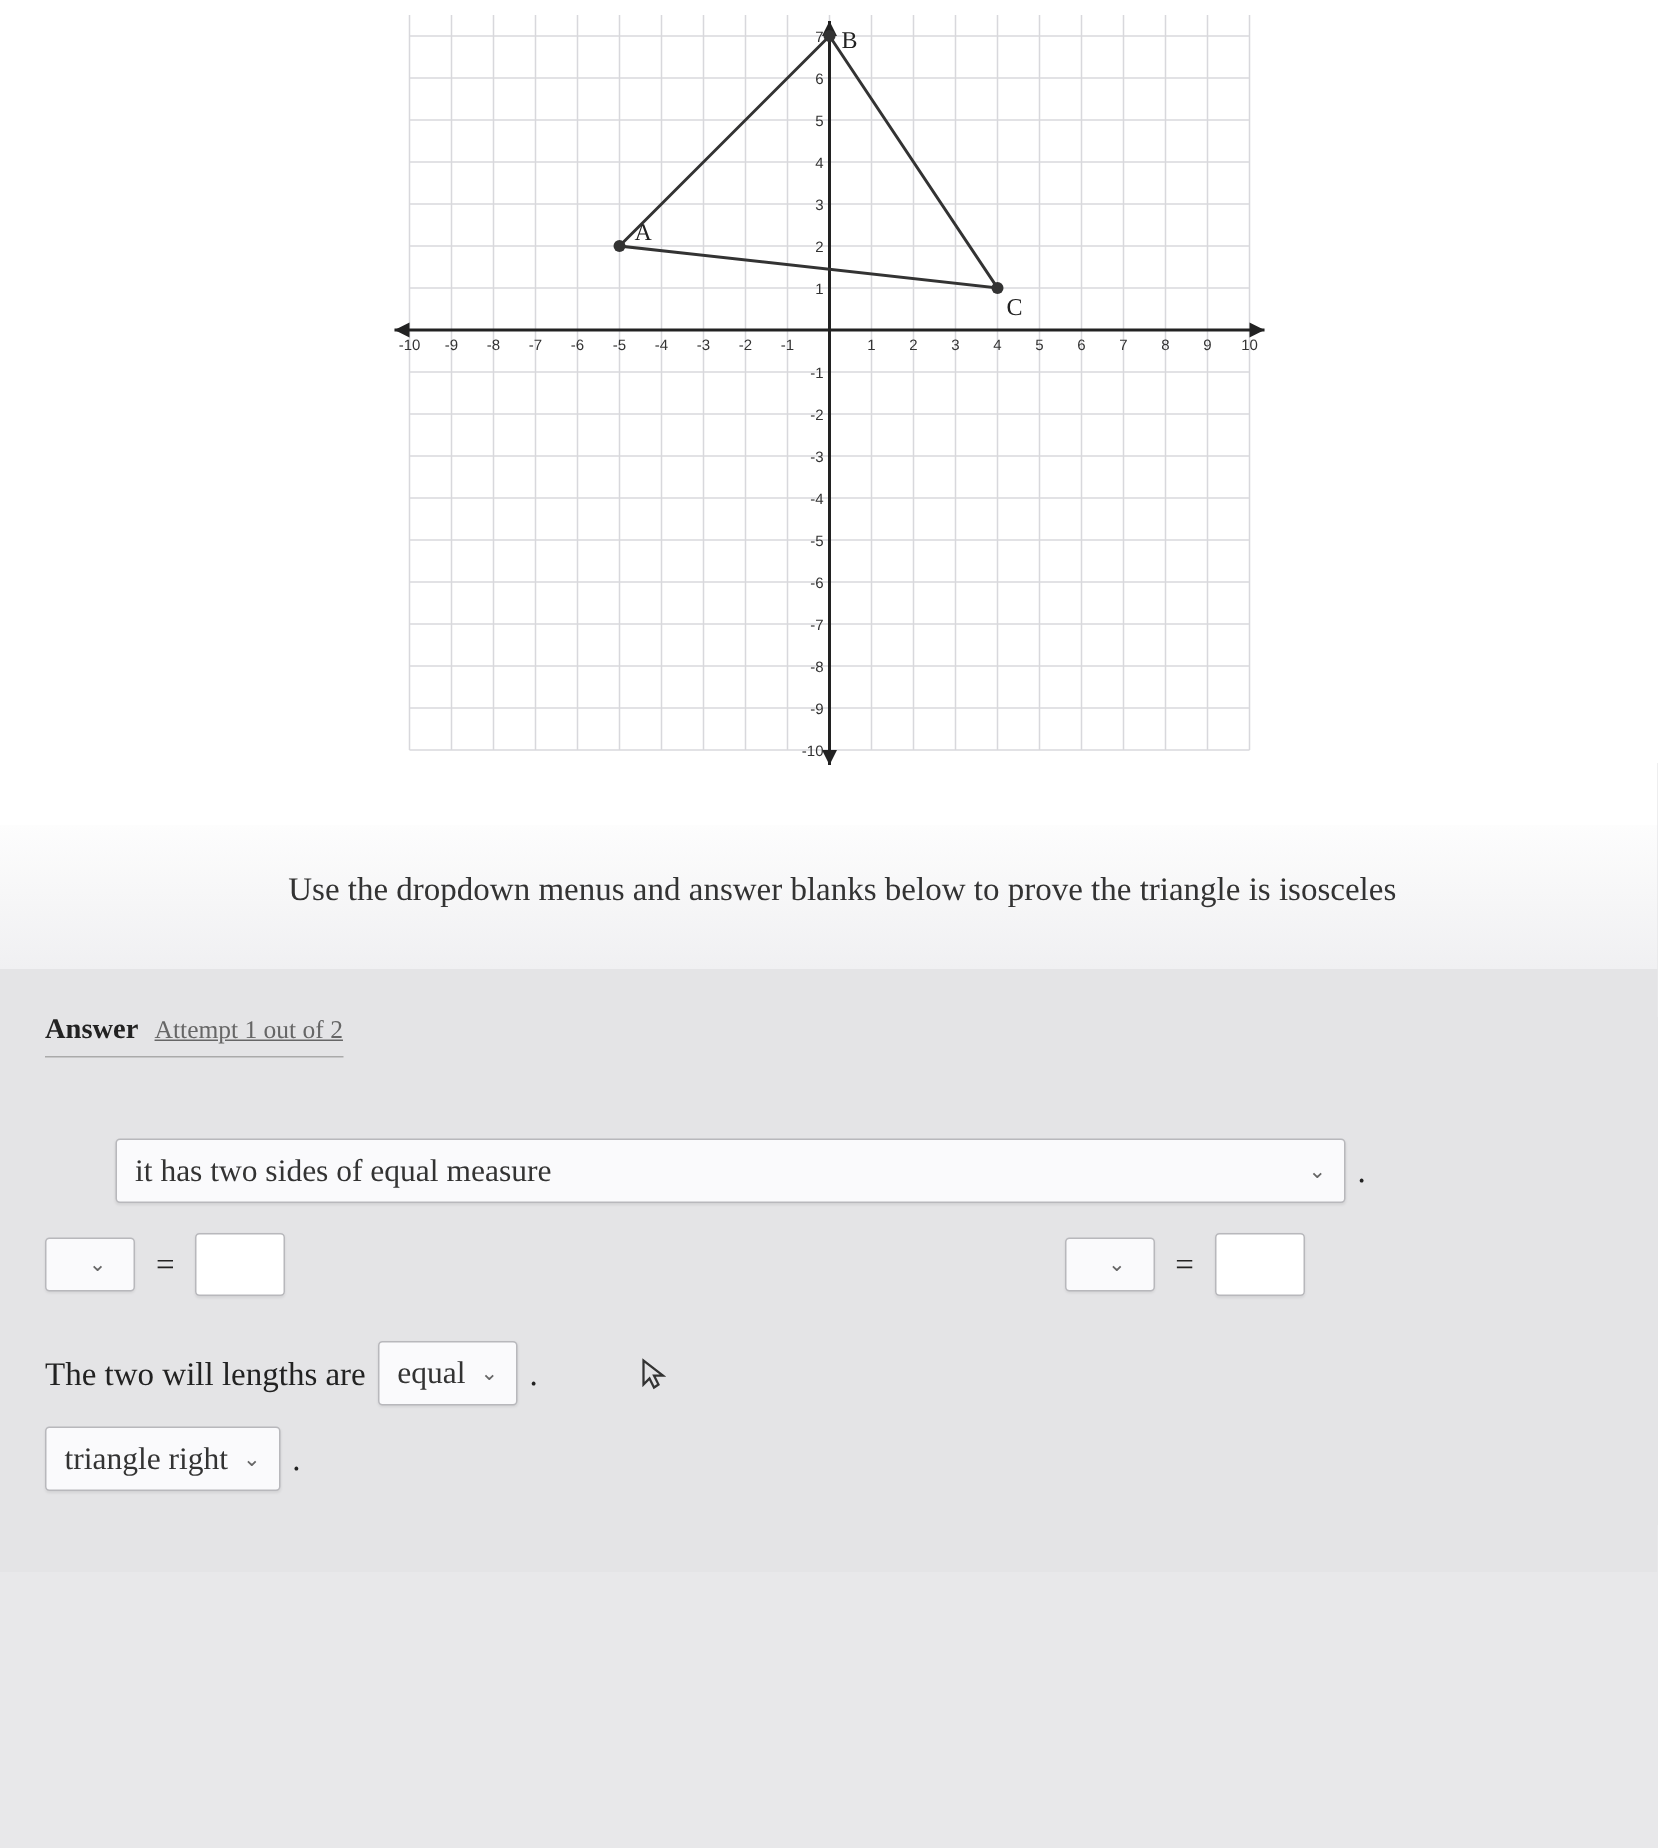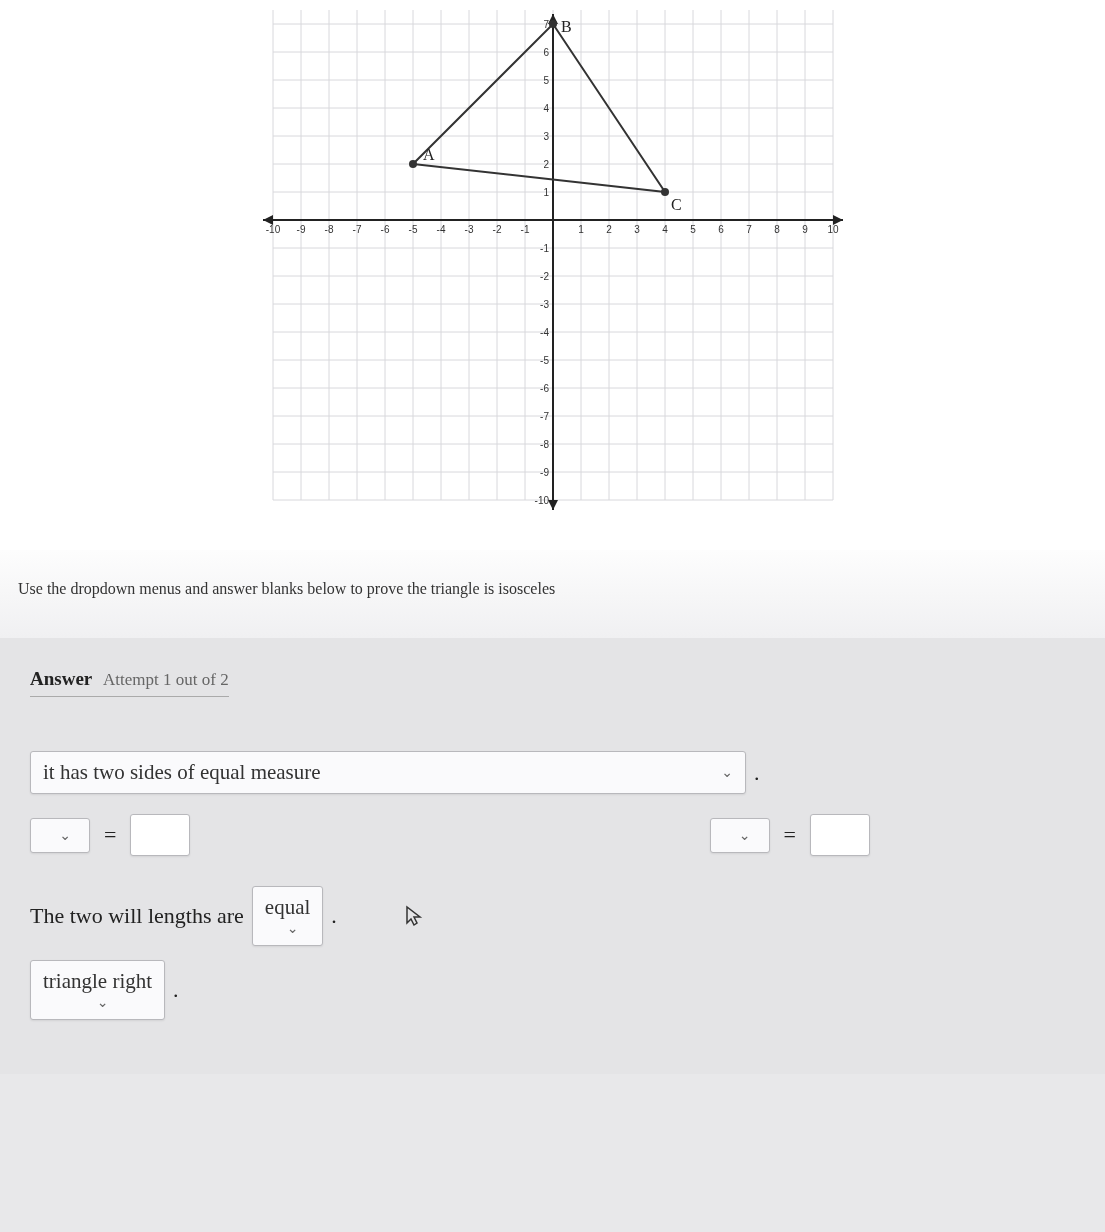--- a/index.html
+++ b/index.html
@@ -17,59 +17,60 @@
     justify-content: center;
   }
   .grid-wrap {
     position: relative;
     width: 600px;
     height: 510px;
   }
   svg { display: block; }
   .instruction {
     padding: 30px 0 40px 18px;
-    font-size: 16px;
+    font-size: 22px;
     background: linear-gradient(#fdfdfd,#f0f0f2);
     color: #333;
+    text-align: center;
   }
   .answer-block {
     background: #e4e4e6;
     padding: 30px 30px 40px 30px;
   }
   .answer-head {
     font-size: 19px;
     color: #222;
     border-bottom: 1px solid #aaa;
     padding-bottom: 6px;
     margin-bottom: 40px;
     display: inline-block;
   }
   .answer-head .bold { font-weight: bold; }
-  .answer-head .attempt { color: #666; font-size: 17px; margin-left: 6px;}
+  .answer-head .attempt { color: #666; font-size: 17px; margin-left: 6px; text-decoration: underline;}
   .line {
     font-size: 22px;
     margin: 14px 0;
     display: flex;
     align-items: center;
     flex-wrap: wrap;
     gap: 8px;
   }
   .dropdown, .dropdown-lg, .blank, .dropdown-sm {
     background: #fafafc;
     border: 1px solid #b8b8bc;
     border-radius: 3px;
     box-shadow: 0 1px 2px rgba(0,0,0,0.08);
     display: inline-flex;
     align-items: center;
     font-size: 21px;
     color: #333;
     padding: 8px 12px;
   }
-  .dropdown-lg { width: 716px; justify-content: space-between; }
-  .dropdown { justify-content: space-between; flex-direction: column; }
+  .dropdown-lg { width: 820px; justify-content: space-between; margin-left: 47px; }
+  .dropdown { justify-content: space-between; }
   .dropdown-sm { width: 60px; justify-content: center; }
   .blank { width: 60px; height: 42px; background:#fff; }
   .chev {
     font-size: 14px;
     color: #666;
     margin-left: 10px;
   }
   .eq { font-size: 22px; margin: 0 6px; }
   .row-pair {
     display: flex;

